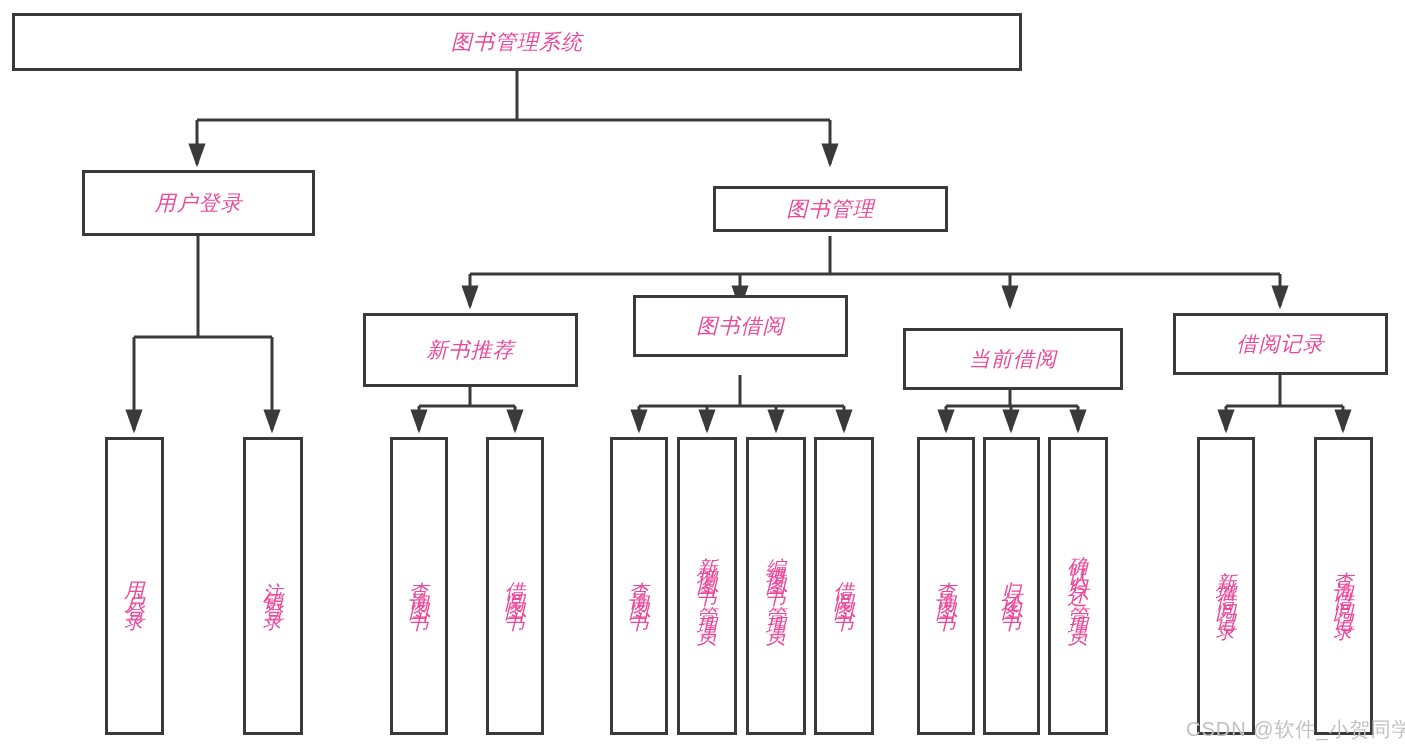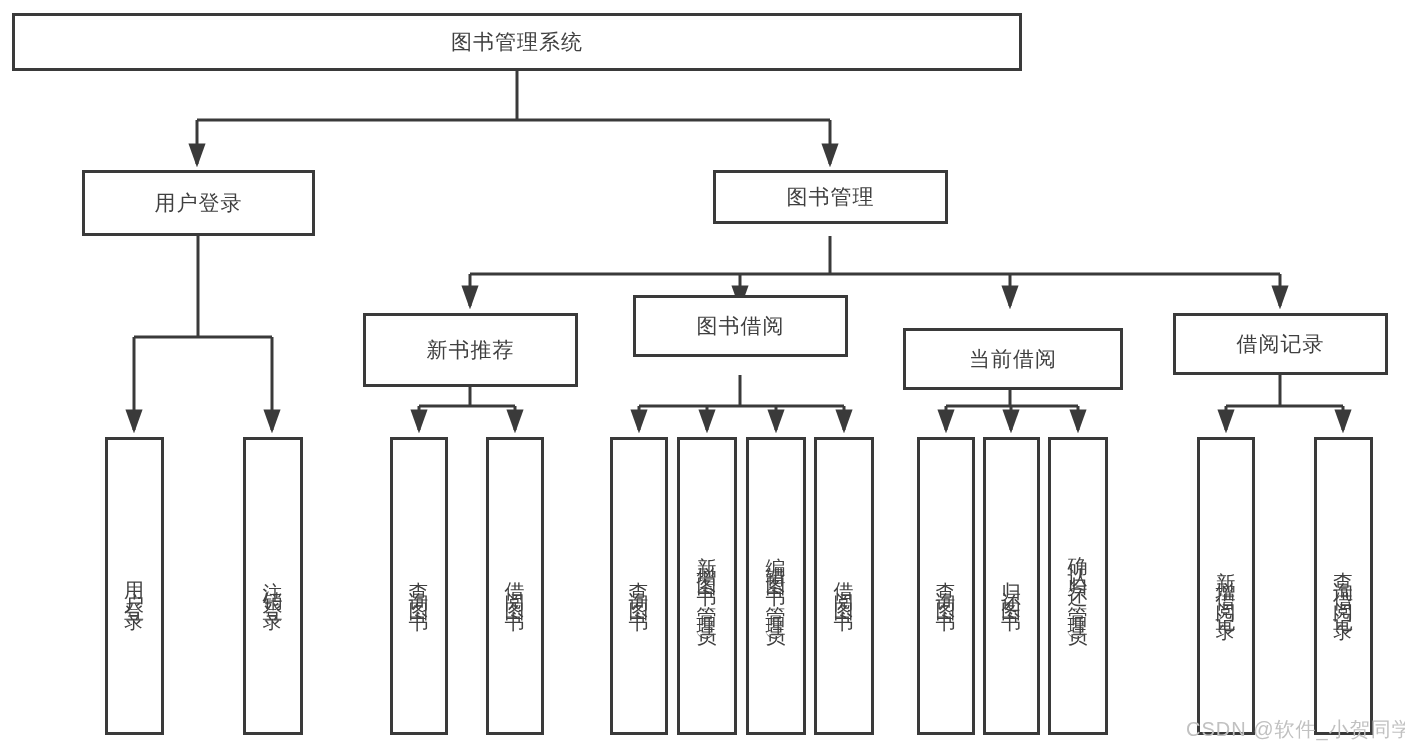--- a/index.html
+++ b/index.html
@@ -28,39 +28,40 @@
     fill: none;
   }
   .node {
     position: absolute;
     box-sizing: border-box;
     border: 3px solid #3a3a3a;
     background: #ffffff;
     display: flex;
     align-items: center;
     justify-content: center;
-    color: #404040;
+    color: #ec4899;
     z-index: 2;
+    font-style: italic;
   }
   .node.h {
     font-size: 21px;
     letter-spacing: 1px;
   }
   .node.leaf span {
     writing-mode: vertical-rl;
     text-orientation: mixed;
     font-size: 20px;
     letter-spacing: 10px;
     line-height: 1;
     white-space: nowrap;
   }
   
   .n-root  { left: 12px;   top: 13px;  width: 1010px; height: 58px; }
   .n-l1a   { left: 82px;   top: 170px; width: 233px;  height: 66px; }
-  .n-l1b   { left: 713px;  top: 170px; width: 235px;  height: 54px; }
+  .n-l1b   { left: 713px;  top: 186px; width: 235px;  height: 46px; }
   .n-l2a   { left: 363px;  top: 313px; width: 215px;  height: 74px; }
   .n-l2b   { left: 633px;  top: 295px; width: 215px;  height: 62px; }
   .n-l2c   { left: 903px;  top: 328px; width: 220px;  height: 62px; }
   .n-l2d   { left: 1173px; top: 313px; width: 215px;  height: 62px; }
   .leaf    { top: 437px; height: 298px; }
   .n-a1 { left: 105px;  width: 59px; }
   .n-a2 { left: 243px;  width: 60px; }
   .n-b1 { left: 390px;  width: 58px; }
   .n-b2 { left: 486px;  width: 58px; }
   .n-c1 { left: 610px;  width: 58px; }

